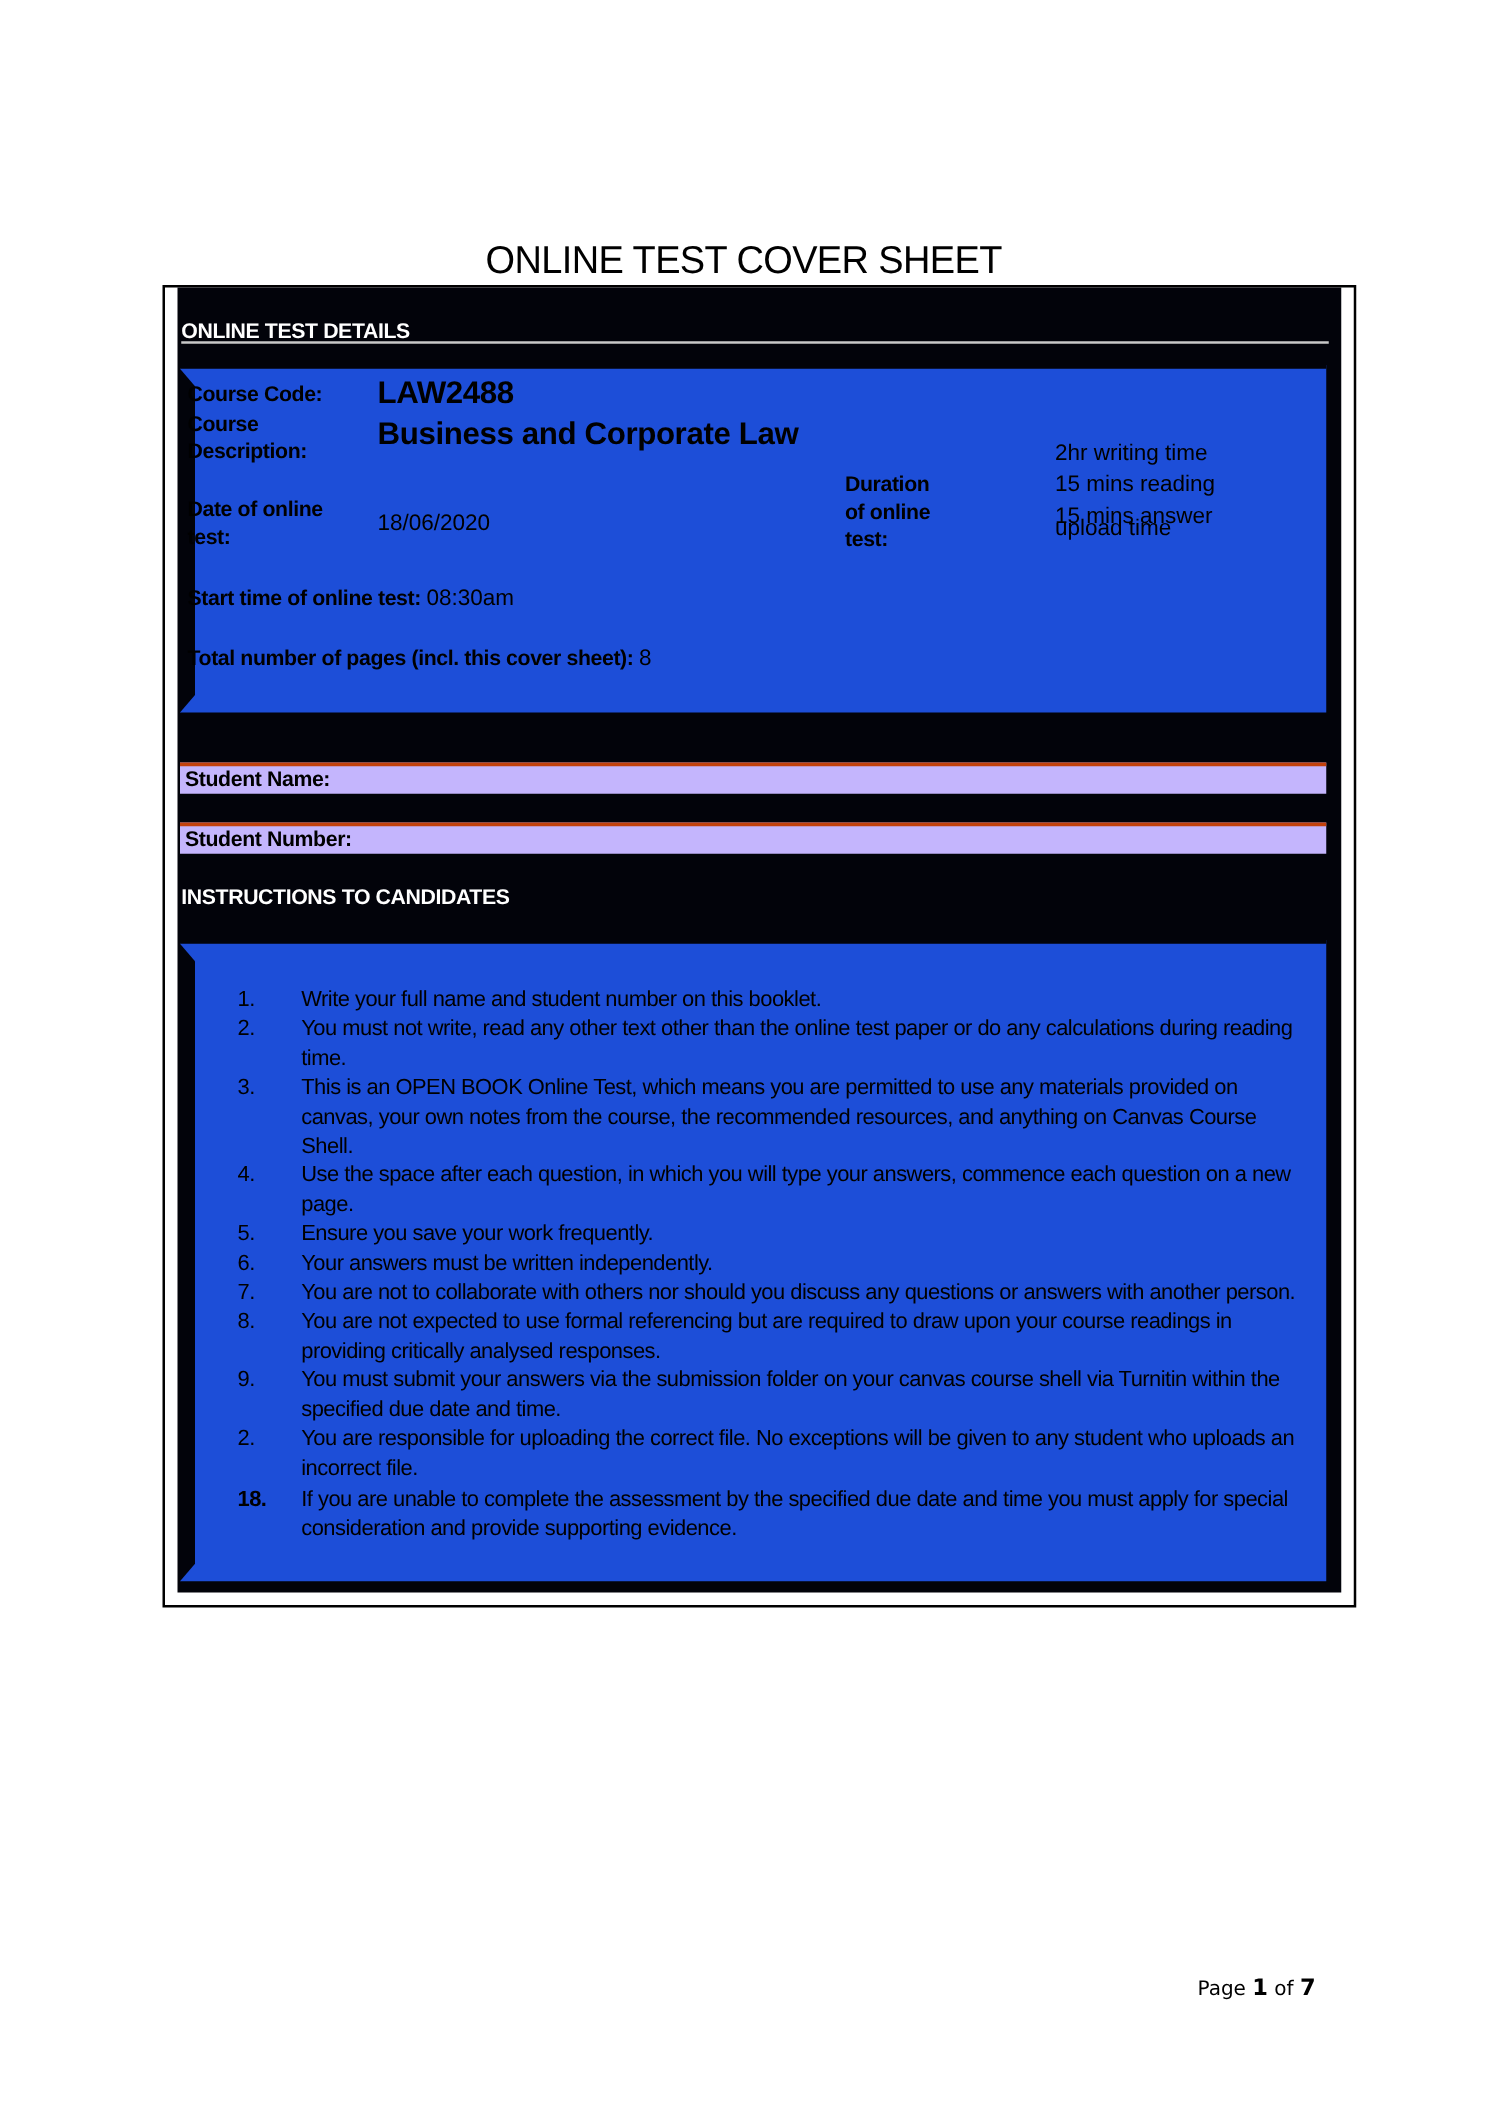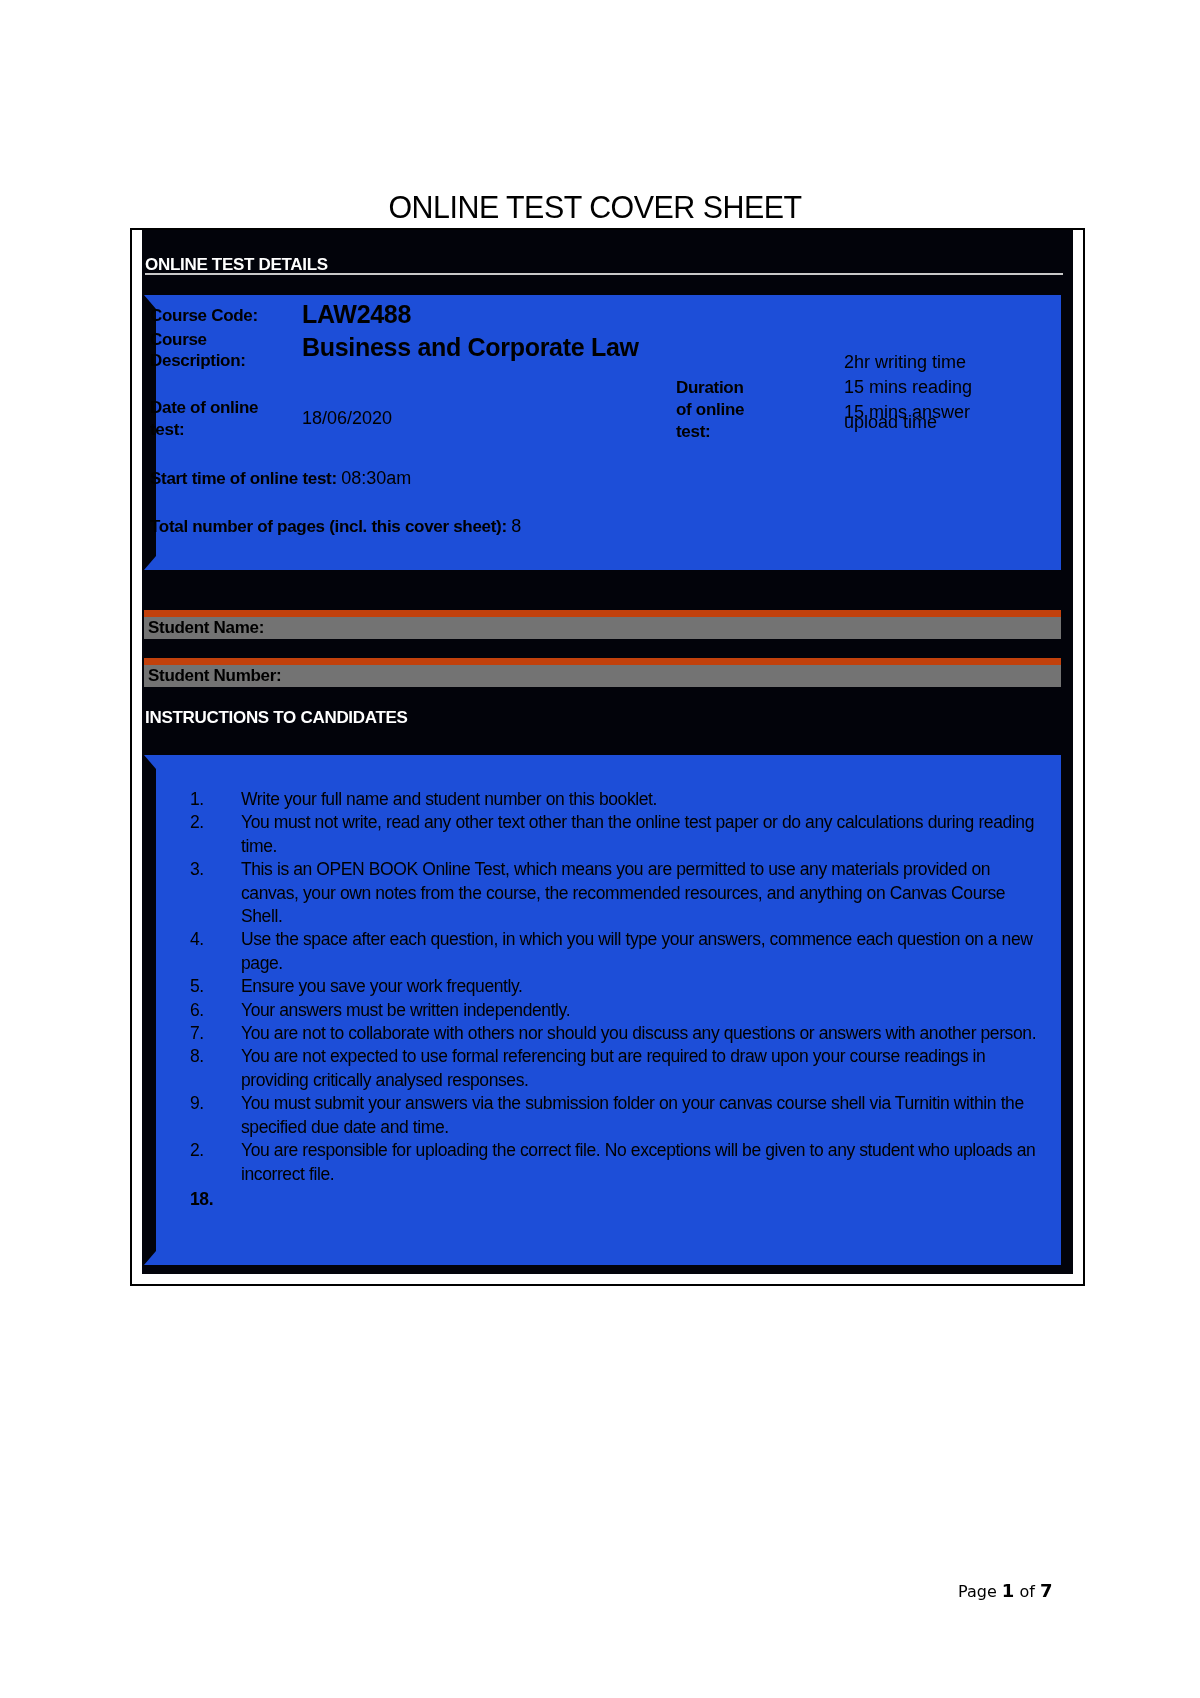--- a/index.html
+++ b/index.html
@@ -11,21 +11,21 @@
            border:2px solid #000; box-sizing:border-box; background:#fff; }
   .frame { position:absolute; left:10px; top:0; right:10px; bottom:10px; background:#02030a; }
   .band-label { position:absolute; color:#fff; font-weight:bold; font-size:17px; letter-spacing:-0.3px; }
   .rule { position:absolute; height:2px; background:#c8c8c8; }
   .panel { position:absolute; background:#1d4ed8; border-top:3px solid #02030a; }
   .panel .bevel-l { position:absolute; left:0; top:0; width:12px; bottom:0; background:#02030a;
                     clip-path:polygon(0 0,100% 14px,100% calc(100% - 14px),0 100%); }
   .lbl { position:absolute; font-weight:bold; font-size:17px; line-height:21px; letter-spacing:-0.3px; }
   .val { position:absolute; font-size:18px; line-height:22px; }
   .big { position:absolute; font-weight:bold; font-size:25px; letter-spacing:-0.3px; }
-  .row-field { position:absolute; background:#737373; height:22px; border-top:7px solid #c2410c; }
+  .row-field { position:absolute; background:#c4b5fd; height:22px; border-top:3px solid #c2410c; }
   ol.instr { position:absolute; left:50px; top:33px; right:20px; margin:0; padding:0; list-style:none;
              font-size:17.5px; line-height:23.4px; letter-spacing:-0.4px; }
   ol.instr li { position:relative; padding-left:47px; }
   ol.instr li .num { position:absolute; left:-4px; width:40px; text-align:left; }
   .page-num { position:absolute; left:958px; top:1580px; font-family:"DejaVu Sans", sans-serif;
               font-size:16px; color:#000; }
   .page-num b { font-size:18px; }
 </style>
 </head>
 <body>
@@ -86,21 +86,21 @@
         <li><span class="num">1.</span><span>Write your full name and student number on this booklet.</span></li>
         <li><span class="num">2.</span><span>You must not write, read any other text other than the online test paper or do any calculations during reading time.</span></li>
         <li><span class="num">3.</span><span>This is an OPEN BOOK Online Test, which means you are permitted to use any materials provided on canvas, your own notes from the course, the recommended resources, and anything on Canvas Course Shell.</span></li>
         <li><span class="num">4.</span><span>Use the space after each question, in which you will type your answers, commence each question on a new page.</span></li>
         <li><span class="num">5.</span><span>Ensure you save your work frequently.</span></li>
         <li><span class="num">6.</span><span>Your answers must be written independently.</span></li>
         <li><span class="num">7.</span><span>You are not to collaborate with others nor should you discuss any questions or answers with another person.</span></li>
         <li><span class="num">8.</span><span>You are not expected to use formal referencing but are required to draw upon your course readings in providing critically analysed responses.</span></li>
         <li><span class="num">9.</span><span>You must submit your answers via the submission folder on your canvas course shell via Turnitin within the specified due date and time.</span></li>
         <li><span class="num">2.</span><span>You are responsible for uploading the correct file. No exceptions will be given to any student who uploads an incorrect file.</span></li>
-        <li style="margin-top:2px;"><span class="num" style="font-weight:bold;">18.</span></li>
+        <li style="margin-top:2px;"><span class="num" style="font-weight:bold;">18.</span><span>If you are unable to complete the assessment by the specified due date and time you must apply for special consideration and provide supporting evidence.</span></li>
       </ol>
     </div>
 
   </div>
 </div>
 
 <div class="page-num">
   <span>Page</span>
   <b>1</b>
   <span>of</span>

